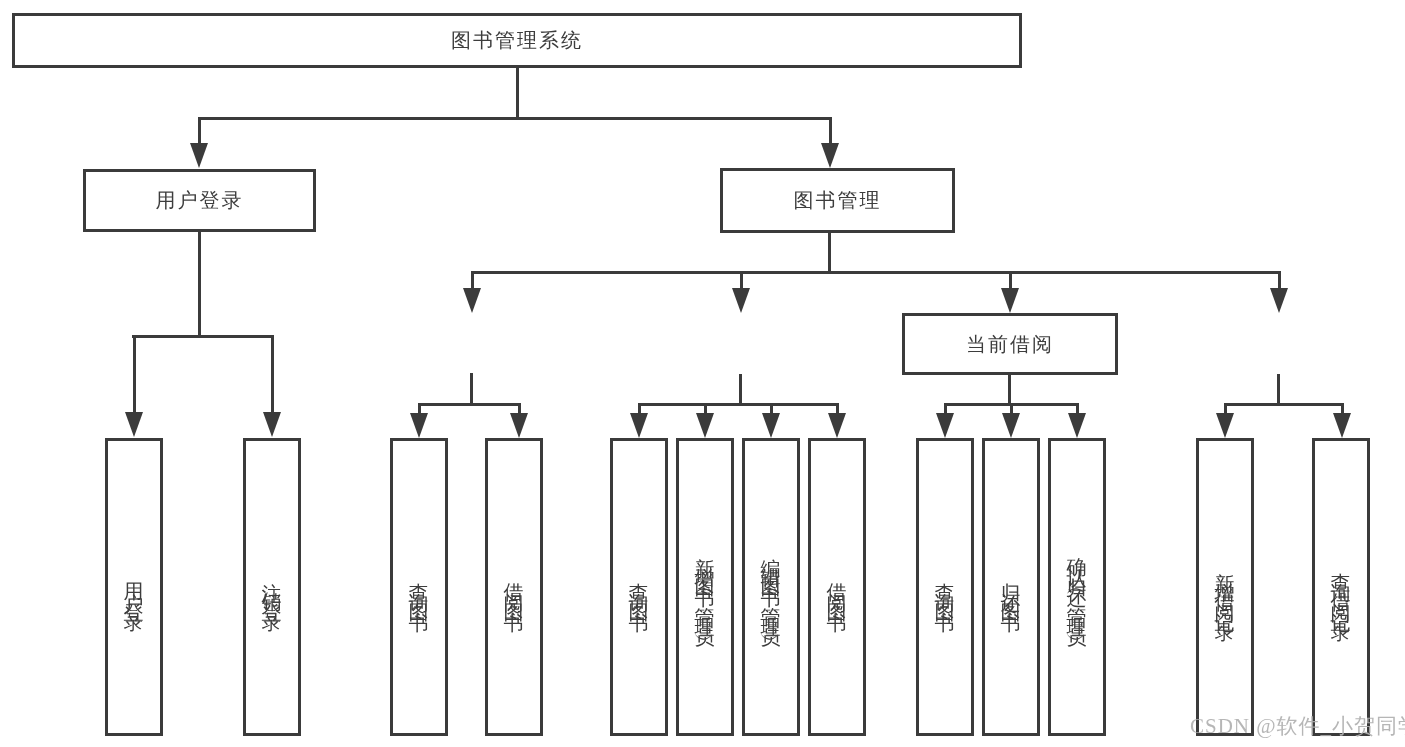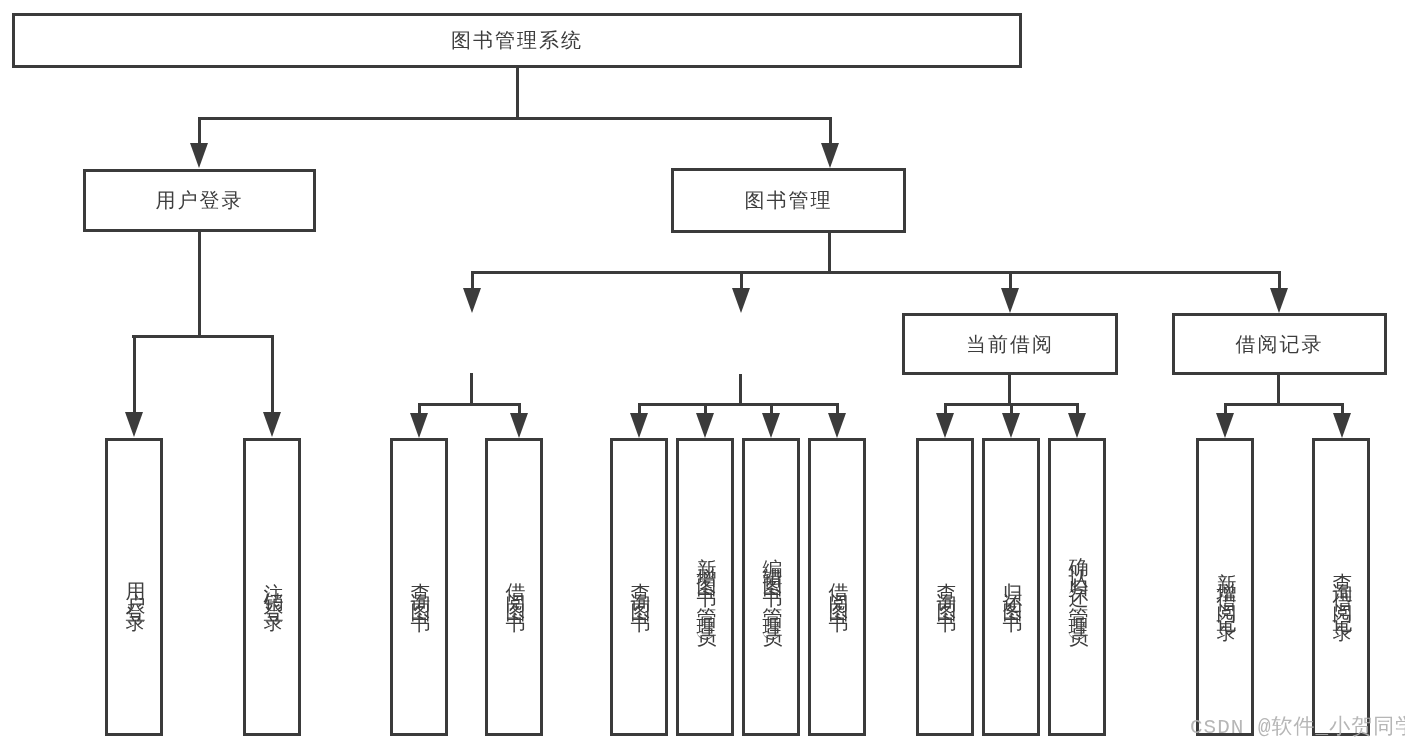--- a/index.html
+++ b/index.html
@@ -7,21 +7,21 @@
     --text: #3d3d3d;
     --bg: #ffffff;
     --watermark: #b0b0b0;
   }
   html, body { margin: 0; padding: 0; background: var(--bg); }
   #stage {
     position: relative;
     width: 1405px;
     height: 747px;
     background: var(--bg);
-    font-family: Liberation Mono, monospace;
+    font-family: Liberation Serif, serif;
     overflow: hidden;
   }
   .box {
     position: absolute;
     box-sizing: border-box;
     border: 3px solid var(--line);
     background: var(--bg);
     display: flex;
     align-items: center;
     justify-content: center;
@@ -73,42 +73,41 @@
   <div class="box" style="left:12px; top:13px; width:1010px; height:55px;">图书管理系统</div>
 
   <div class="v" style="left:516px; top:68px;  height:51px;"></div>
   <div class="h" style="left:198px; top:117px; width:634px;"></div>
   <div class="stem" style="left:198px; top:117px; height:28px;"></div>
   <div class="head" style="left:190px; top:143px;"></div>
   <div class="stem" style="left:829px; top:117px; height:28px;"></div>
   <div class="head" style="left:821px; top:143px;"></div>
 
   <div class="box" style="left:83px; top:169px; width:233px; height:63px;">用户登录</div>
-  <div class="box" style="left:671px; top:168px; width:235px; height:65px;">图书管理</div>
+  <div class="box" style="left:720px; top:168px; width:235px; height:65px;">图书管理</div>
 
   <div class="v" style="left:198px; top:231px; height:106px;"></div>
   <div class="h" style="left:132px; top:335px; width:142px;"></div>
   <div class="stem" style="left:133px; top:335px; height:79px;"></div>
   <div class="head" style="left:125px; top:412px;"></div>
   <div class="stem" style="left:271px; top:335px; height:79px;"></div>
   <div class="head" style="left:263px; top:412px;"></div>
 
   <div class="v" style="left:828px; top:232px; height:41px;"></div>
   <div class="h" style="left:471px; top:271px; width:810px;"></div>
   <div class="stem" style="left:471px;  top:271px; height:19px;"></div>
   <div class="head" style="left:463px;  top:288px;"></div>
   <div class="stem" style="left:740px;  top:271px; height:19px;"></div>
   <div class="head" style="left:732px;  top:288px;"></div>
   <div class="stem" style="left:1009px; top:271px; height:19px;"></div>
   <div class="head" style="left:1001px; top:288px;"></div>
   <div class="stem" style="left:1278px; top:271px; height:19px;"></div>
   <div class="head" style="left:1270px; top:288px;"></div>
 
   <div class="box" style="left:902px; top:313px; width:216px; height:62px;">当前借阅</div>
-  <div class="box" style="left:1172px; top:313px; width:215px; height:62px;">借阅记录</div>
 
   <div class="v" style="left:470px; top:373px; height:32px;"></div>
   <div class="h" style="left:418px; top:403px; width:103px;"></div>
   <div class="stem" style="left:418px; top:403px; height:12px;"></div>
   <div class="head" style="left:410px; top:413px;"></div>
   <div class="stem" style="left:518px; top:403px; height:12px;"></div>
   <div class="head" style="left:510px; top:413px;"></div>
 
   <div class="v" style="left:739px; top:374px; height:31px;"></div>
   <div class="h" style="left:638px; top:403px; width:201px;"></div>

